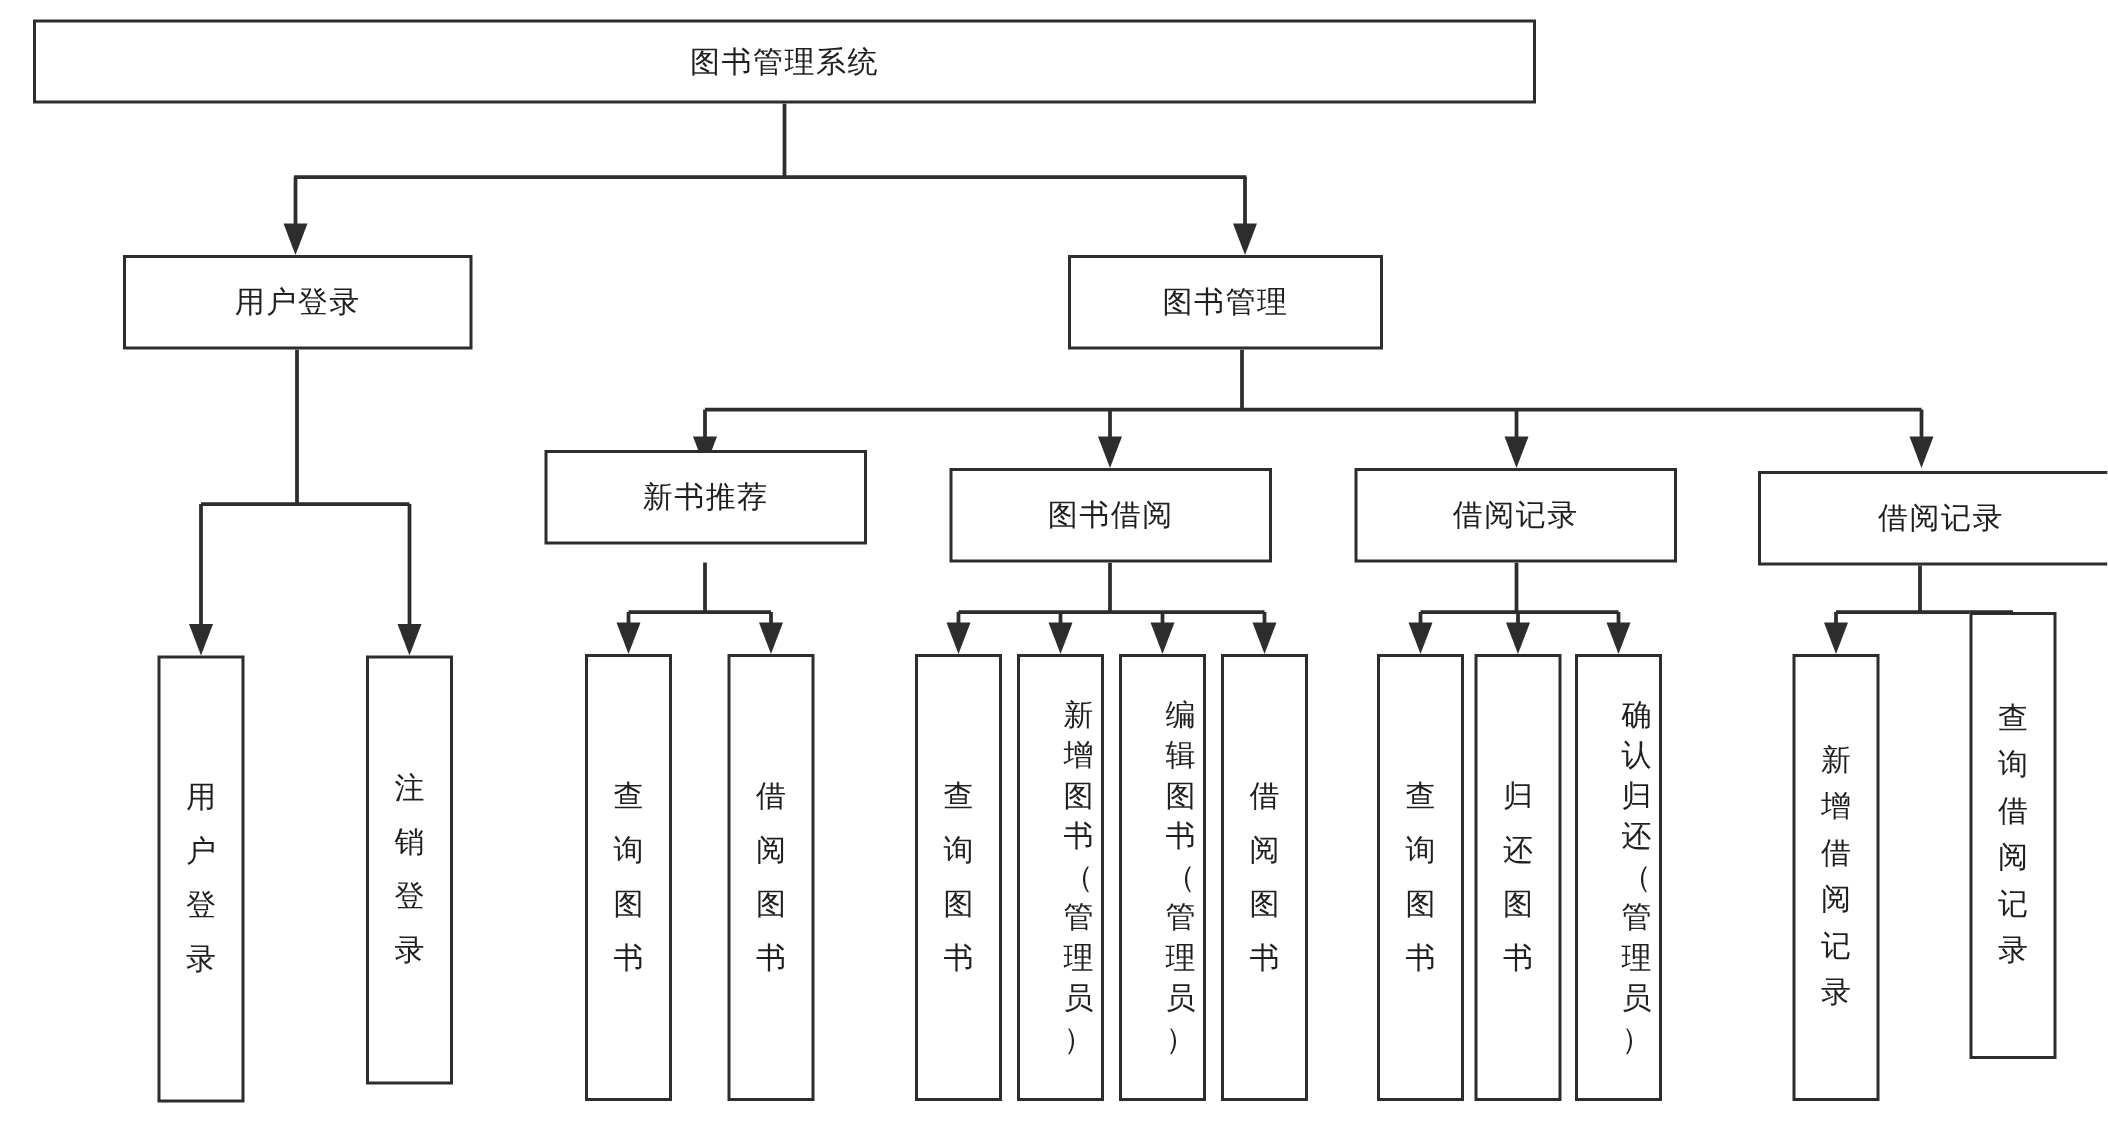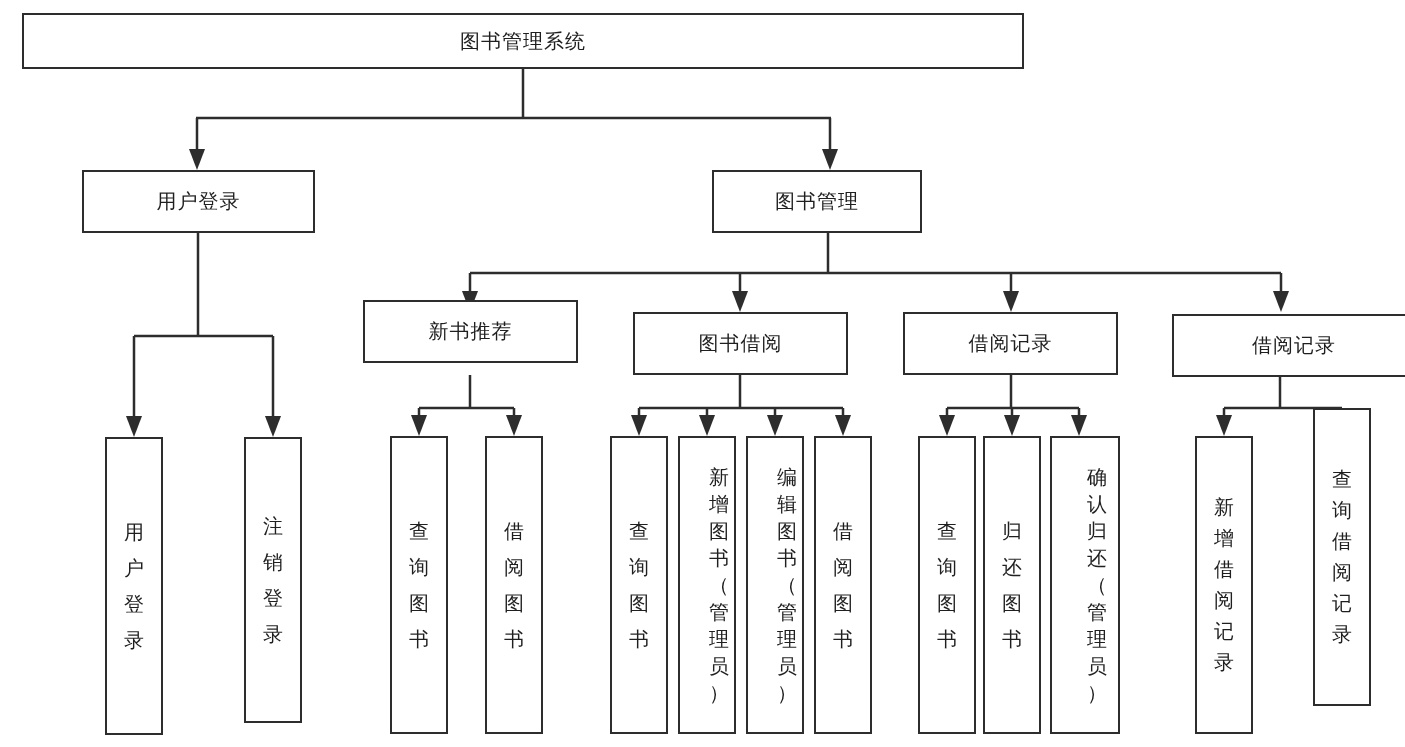--- a/index.html
+++ b/index.html
@@ -131,21 +131,21 @@
   <div class="node leaf" style="left:814px;top:436px;width:58px;height:298px">
     <span class="vtext v4">借阅图书</span>
   </div>
 
   <div class="node leaf" style="left:918px;top:436px;width:58px;height:298px">
     <span class="vtext v4">查询图书</span>
   </div>
   <div class="node leaf" style="left:983px;top:436px;width:58px;height:298px">
     <span class="vtext v4">归还图书</span>
   </div>
-  <div class="node leaf" style="left:1050px;top:436px;width:70px;height:298px">
+  <div class="node leaf" style="left:1050px;top:436px;width:58px;height:298px">
     <span class="vtext v9">确认归还（管理员）</span>
   </div>
 
   <div class="node leaf" style="left:1195px;top:436px;width:58px;height:298px">
     <span class="vtext v6">新增借阅记录</span>
   </div>
   <div class="node leaf" style="left:1313px;top:408px;width:58px;height:298px">
     <span class="vtext v6">查询借阅记录</span>
   </div>
 

